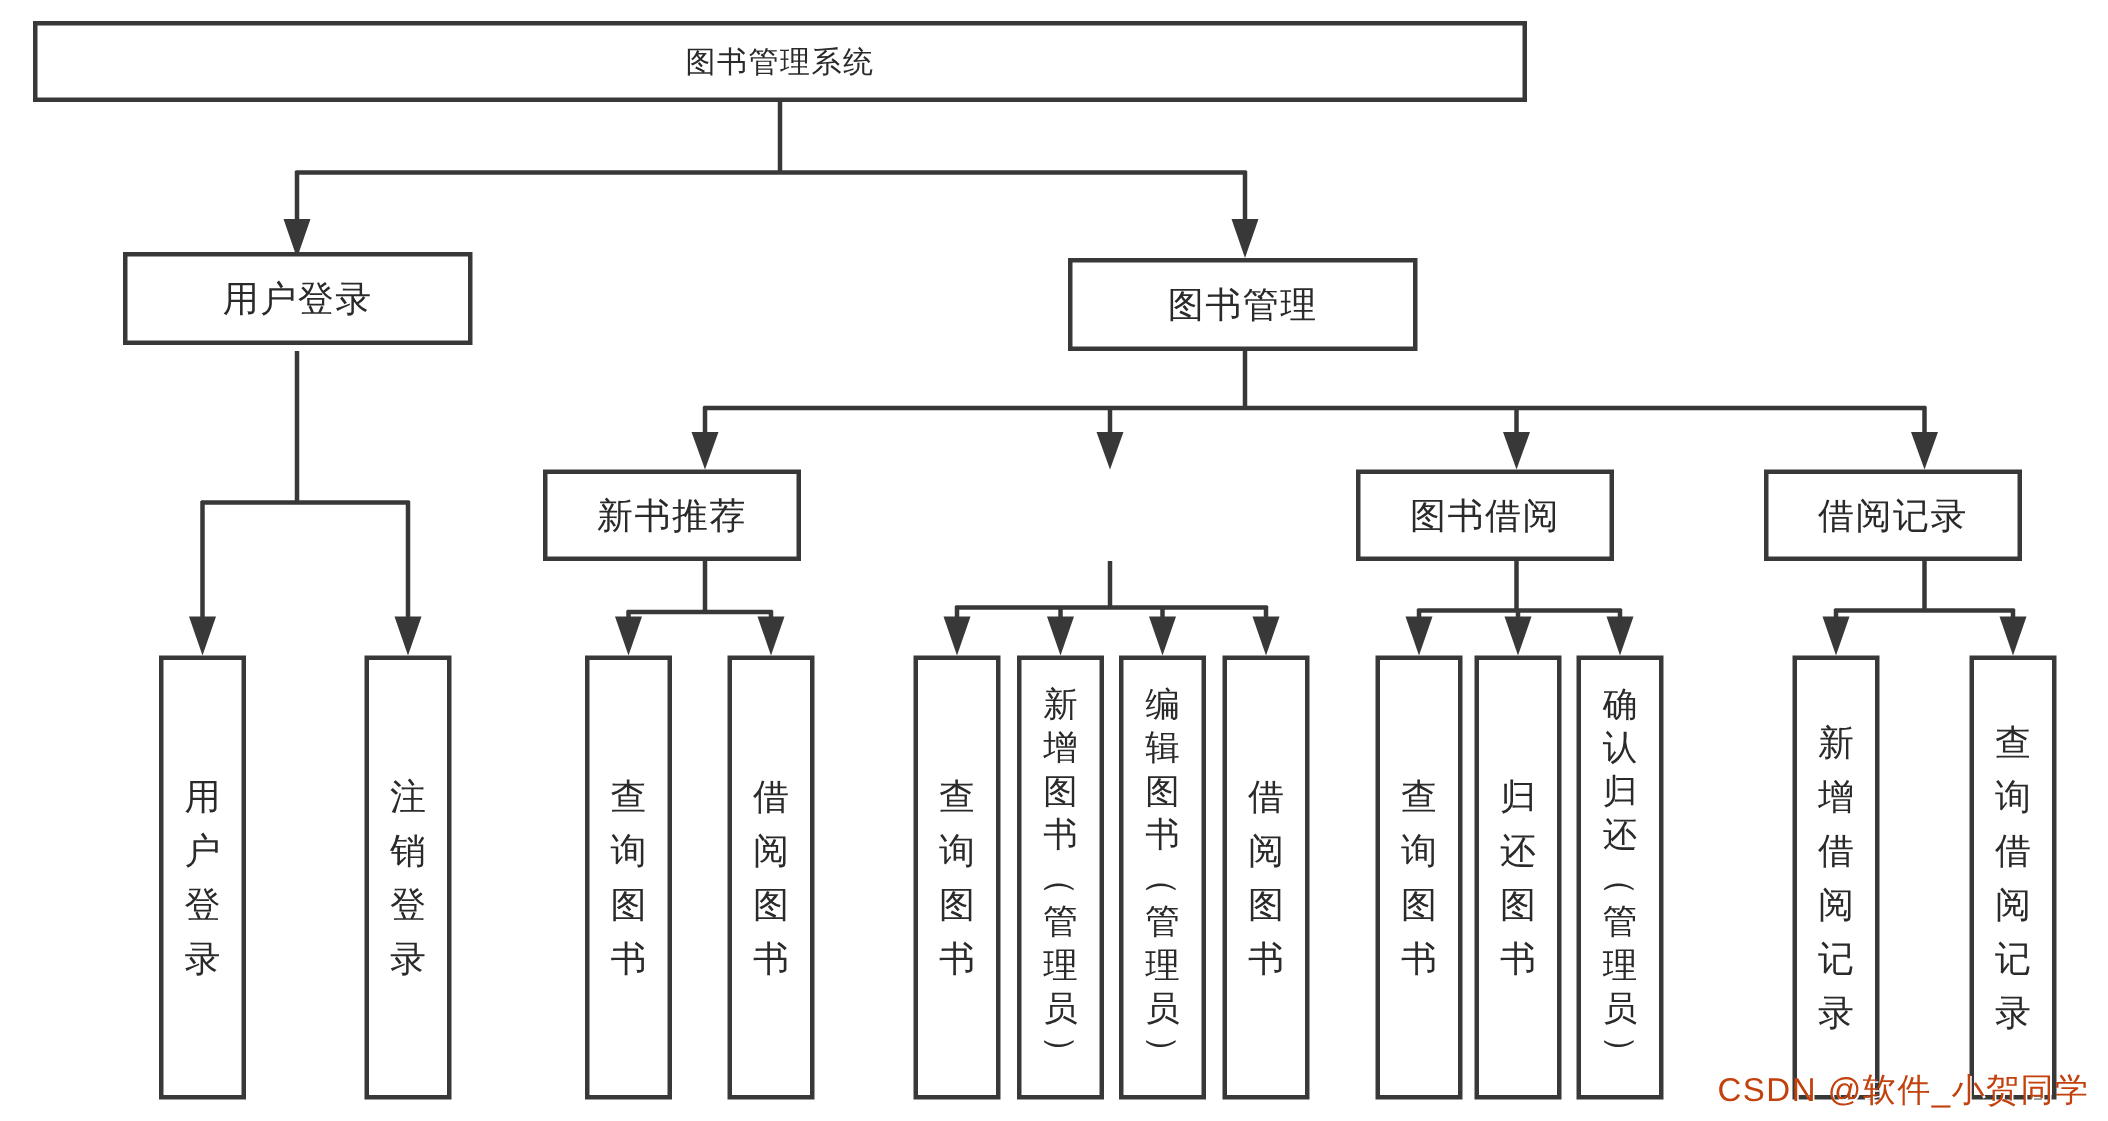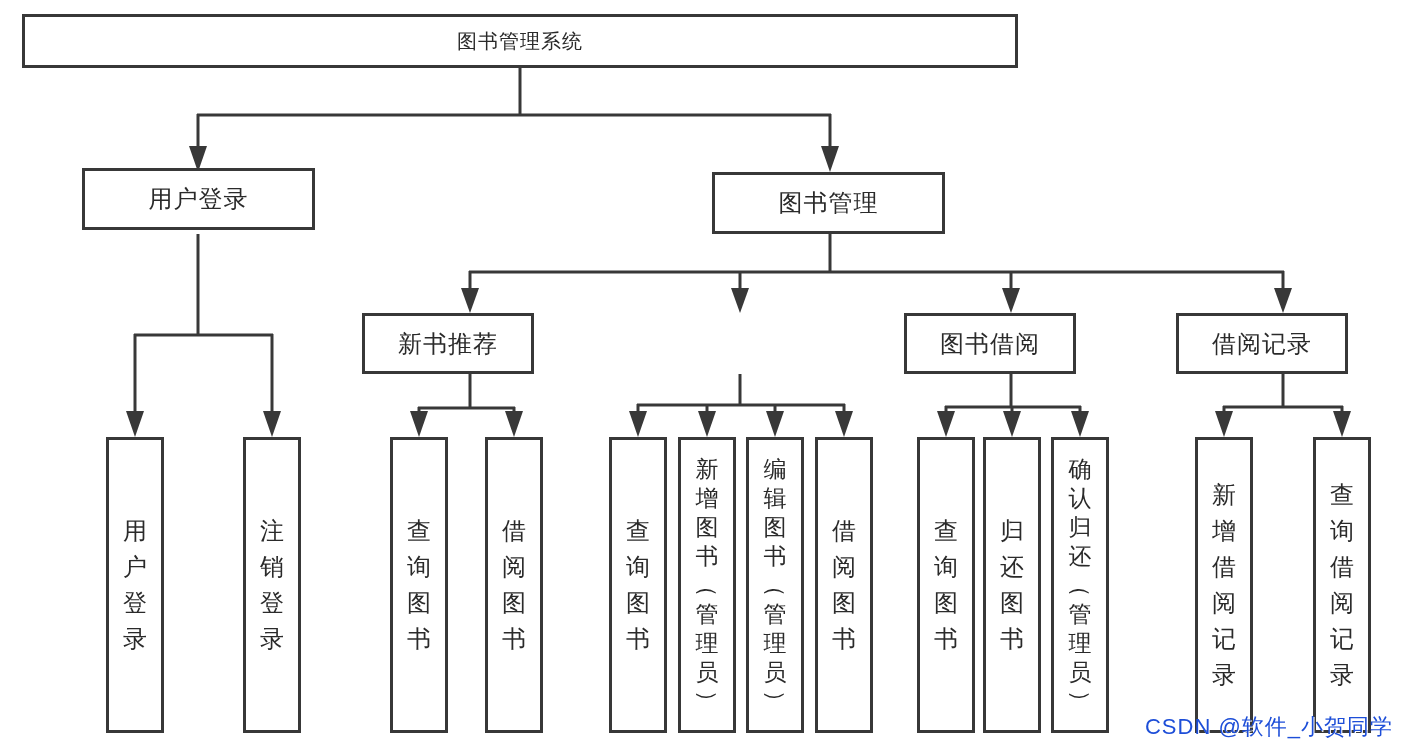--- a/index.html
+++ b/index.html
@@ -19,21 +19,21 @@
   .leaf{top:437px;width:58px;height:296px;flex-direction:column;}
   .leaf .ch{height:36px;display:flex;align-items:center;justify-content:center;
             font-size:24px;color:#2a2a2a;}
   .leaf.tight .ch{height:29px;font-size:23px;}
   .leaf .ch.paren{transform:rotate(90deg);}
   .f01{left:106px;} .f02{left:243px;} .f03{left:390px;} .f04{left:485px;}
   .f05{left:609px;} .f06{left:678px;} .f07{left:746px;} .f08{left:815px;}
   .f09{left:917px;} .f10{left:983px;} .f11{left:1051px;}
   .f12{left:1195px;} .f13{left:1313px;}
   .watermark{position:absolute;right:12px;top:712px;z-index:5;
-             font-size:22px;color:#1d4ed8;letter-spacing:1px;
+             font-size:22px;color:#c2410c;letter-spacing:1px;
              text-shadow:1px 1px 0 #ffffff;}
   line{stroke:#383838;stroke-width:3;}
   polygon{fill:#383838;}
 </style>
 </head>
 <body>
 
 <div id="chart">
 
   <svg class="connectors" width="1405" height="747">

